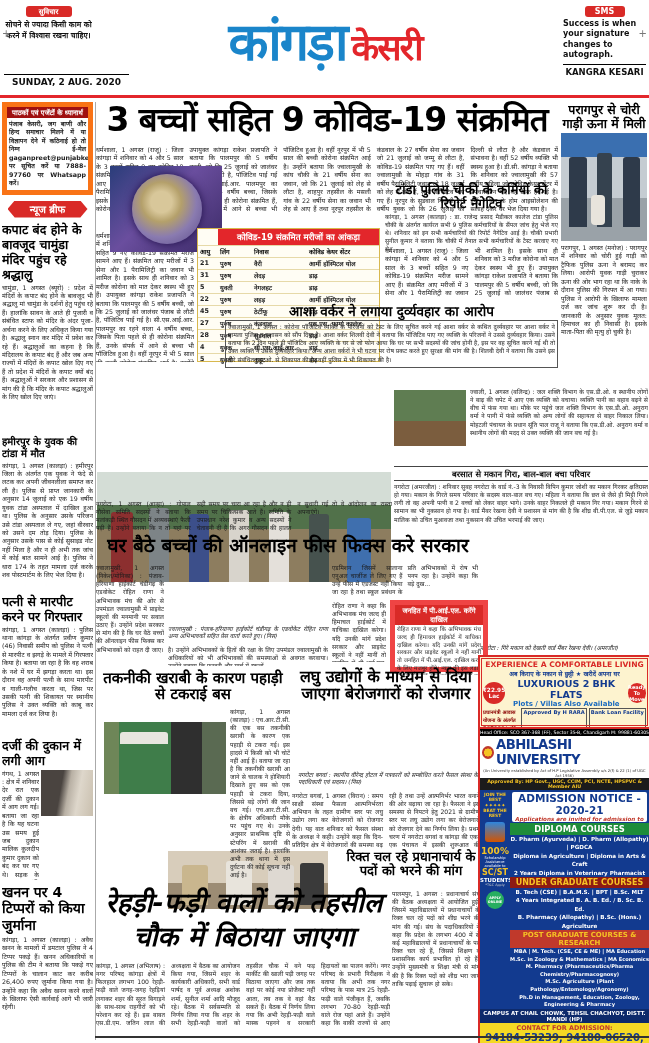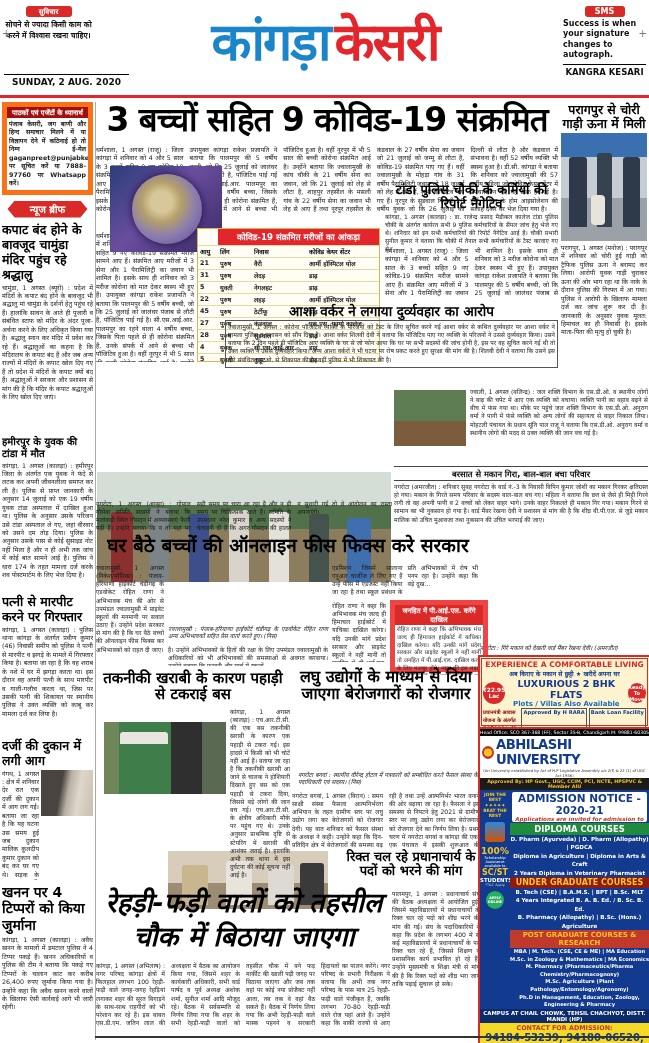--- a/index.html
+++ b/index.html
@@ -38,21 +38,21 @@
 <div id="page">
 
   <div class="abs" style="left:4px;top:6px;width:89px;height:66px;">
     <div class="redtab" style="width:46px;margin:0 auto;font-size:7px;padding:1px 0;">सुविचार</div>
     <div style="font-size:7.6px;font-weight:bold;text-align:center;line-height:1.45;margin-top:2px;">सोचने से ज्यादा किसी काम को करने में विश्वास रखना चाहिए।</div>
   </div>
   <div class="abs" style="left:4px;top:74px;width:125px;border-top:1.5px solid #000;padding-top:2px;font-size:9px;font-weight:900;text-align:center;">SUNDAY, 2 AUG. 2020</div>
 
   <div class="abs" style="left:110px;top:4px;width:430px;height:86px;text-align:center;">
     <span style="font-size:52px;font-weight:900;color:#1a85ca;letter-spacing:-2px;">कांगड़ा</span>
-    <span style="font-size:52px;font-weight:900;color:#e3262b;letter-spacing:-2px;">केसरी</span>
+    <span style="font-size:36px;font-weight:900;color:#e3262b;letter-spacing:-2px;">केसरी</span>
   </div>
 
   <div class="abs" style="left:563px;top:6px;width:83px;height:84px;">
     <div class="redtab" style="width:40px;margin:0 auto;font-size:8px;padding:1px 0;">SMS</div>
     <div style="font-size:8px;font-weight:bold;text-align:left;line-height:1.3;margin-top:2px;">Success is when your signature changes to autograph.</div>
     <div style="border-top:1px solid #000;margin-top:3px;padding-top:2px;font-size:8.5px;font-weight:900;text-align:center;">KANGRA KESARI</div>
   </div>
 
   <div class="abs" style="left:2px;top:28px;color:#777;font-size:10px;">+</div>
   <div class="abs" style="right:2px;top:28px;color:#777;font-size:10px;">+</div>

